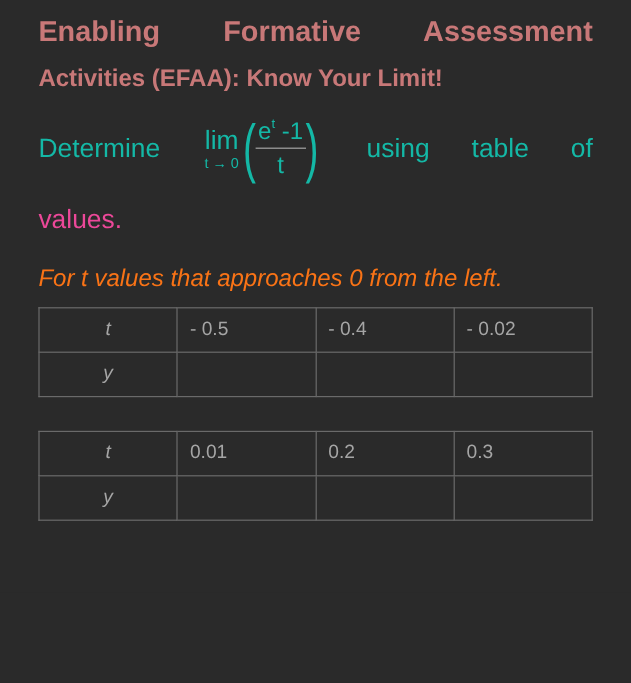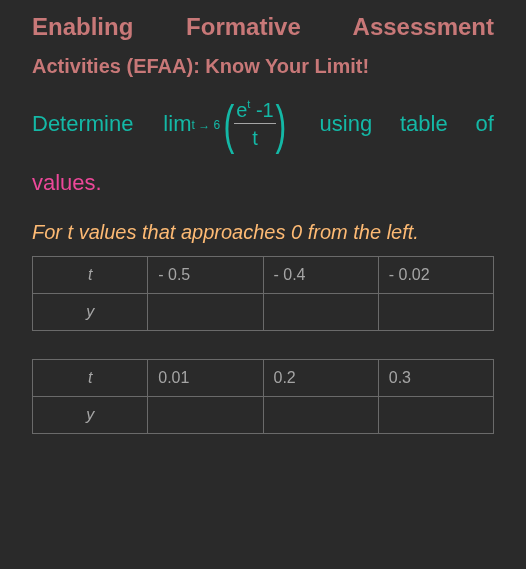--- a/index.html
+++ b/index.html
@@ -44,21 +44,21 @@
     margin-top: 22px;
     margin-bottom: 22px;
   }
   .lim-wrap {
     display: inline-flex;
     align-items: center;
     margin: 0 2px;
   }
   .lim-col {
     display: inline-flex;
-    flex-direction: row;
+    flex-direction: column;
     align-items: center;
     line-height: 1;
   }
   .lim-top { font-size: 22px; }
   .lim-bot { font-size: 12px; margin-top: 2px; }
   .paren {
     font-size: 54px;
     font-weight: 200;
     line-height: 0.8;
     transform: scaleX(0.6);
@@ -82,21 +82,21 @@
   }
   .sup {
     font-size: 11px;
     vertical-align: super;
     position: relative;
     top: -2px;
   }
   .subheading {
     font-style: italic;
     font-size: 20px;
-    color: #fdba74;
+    color: #f97316;
     margin-bottom: 10px;
     line-height: 1.4;
   }
   table {
     border-collapse: collapse;
     width: 100%;
     margin-bottom: 28px;
   }
   td {
     border: 1px solid #6a6a6a;
@@ -123,21 +123,21 @@
     <span>Formative</span>
     <span>Assessment</span>
   </div>
   <div class="title-line2">Activities (EFAA): Know Your Limit!</div>
 
   <div class="instruction">
     <span>Determine</span>
     <span class="lim-wrap">
       <span class="lim-col">
         <span class="lim-top">lim</span>
-        <span class="lim-bot">t → 6</span>
+        <span class="lim-bot">t → 0</span>
       </span>
       <span class="paren">(</span>
       <span class="frac">
         <span class="frac-top">
           <span>e</span><span class="sup">t</span><span> -1</span>
         </span>
         <span class="frac-bot">t</span>
       </span>
       <span class="paren">)</span>
     </span>

